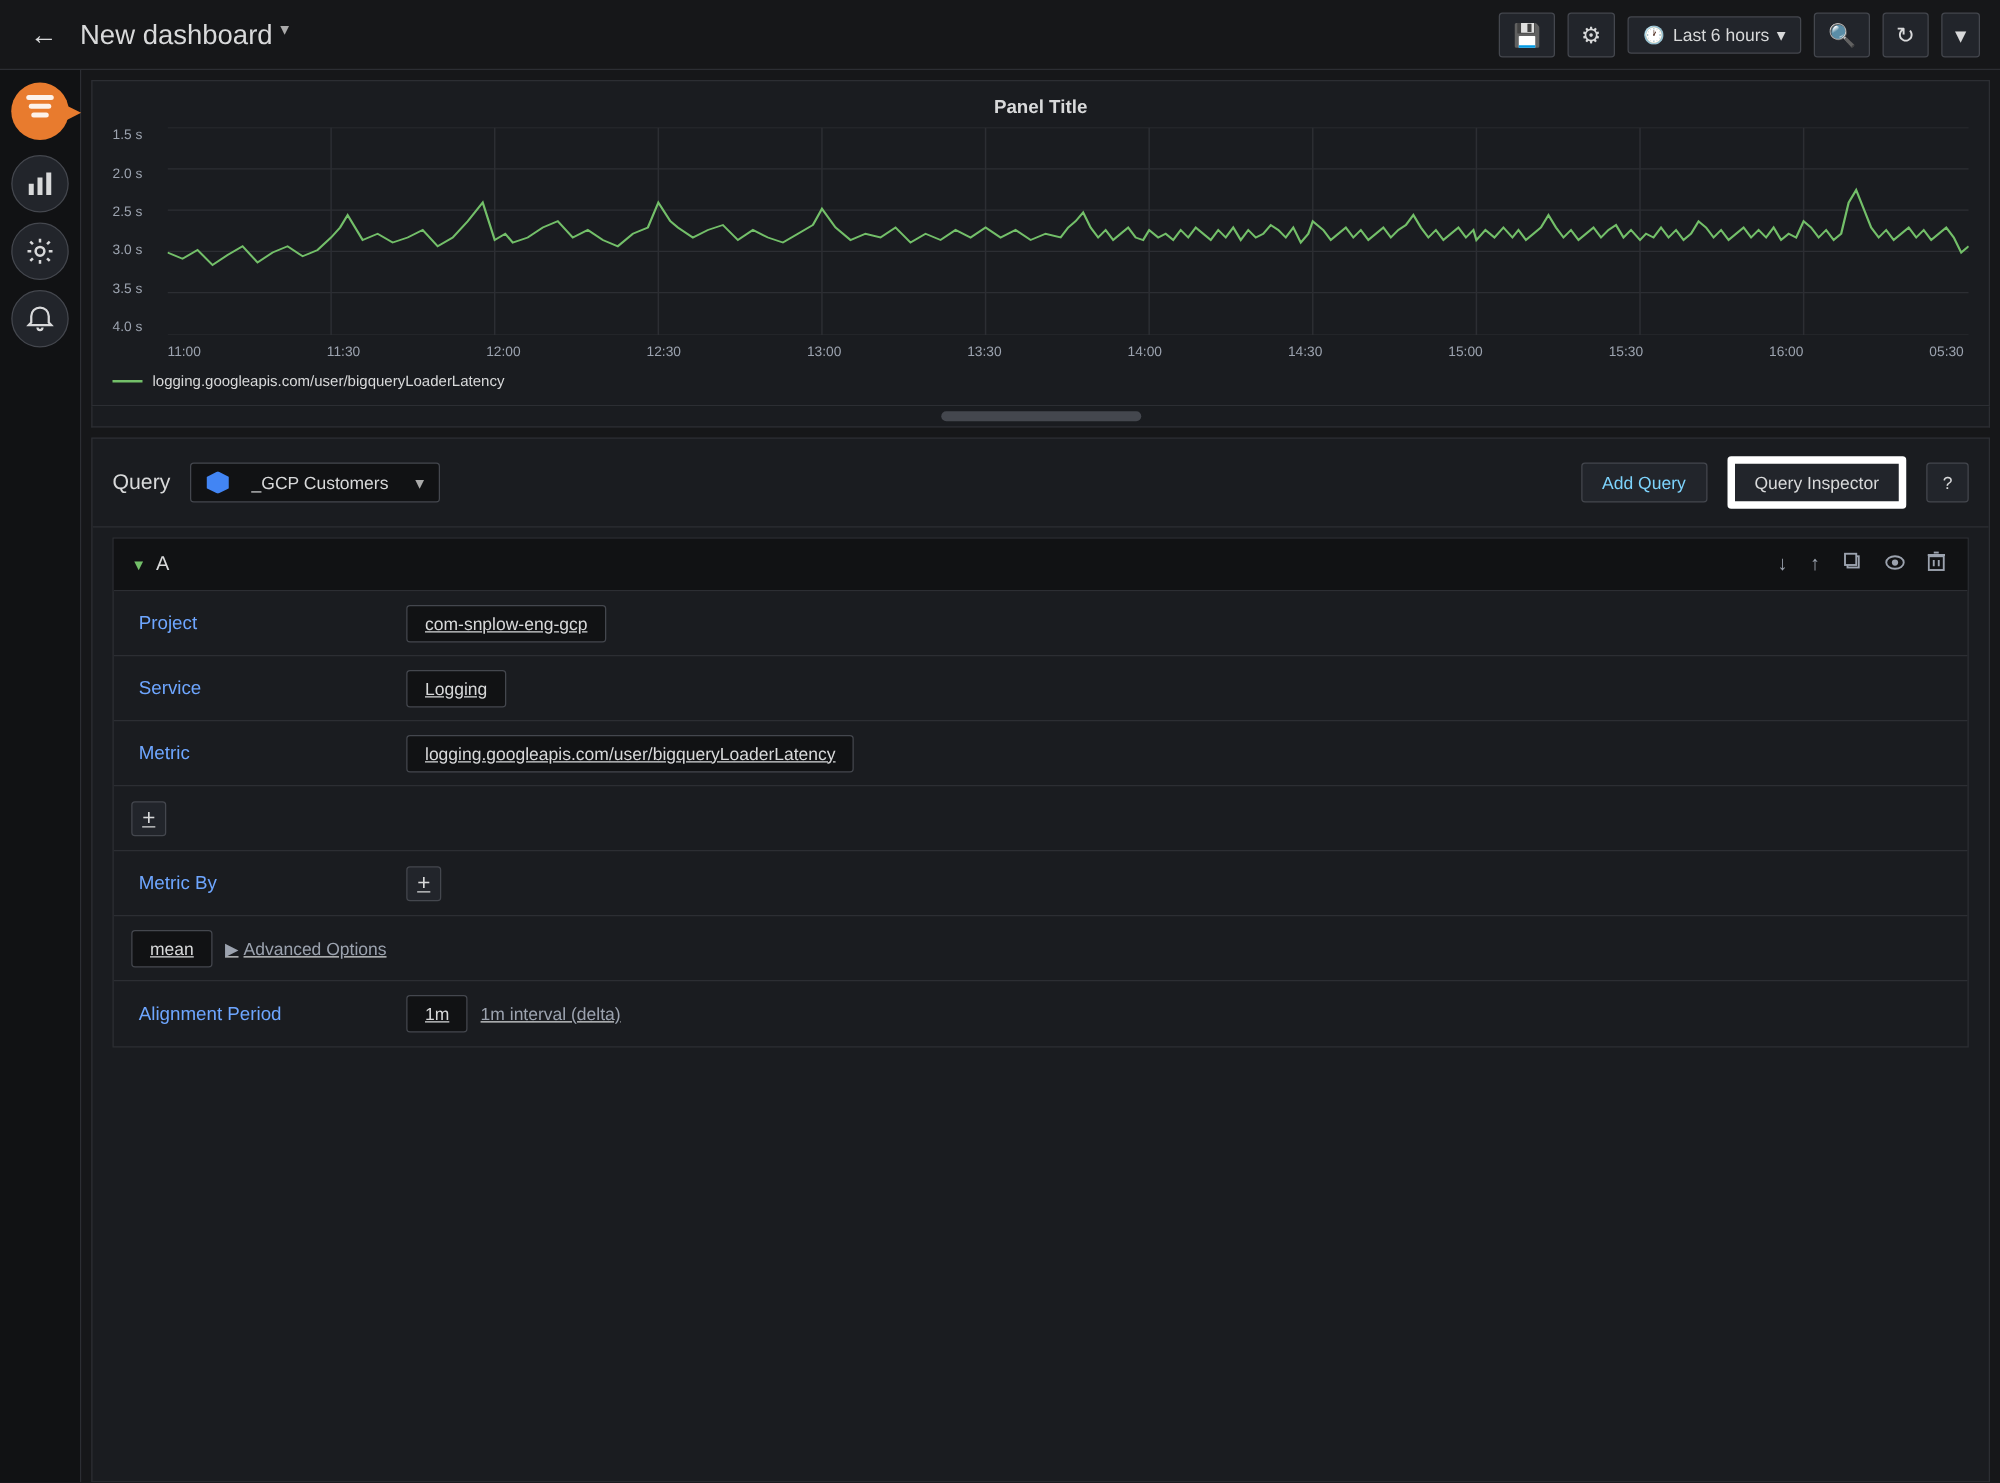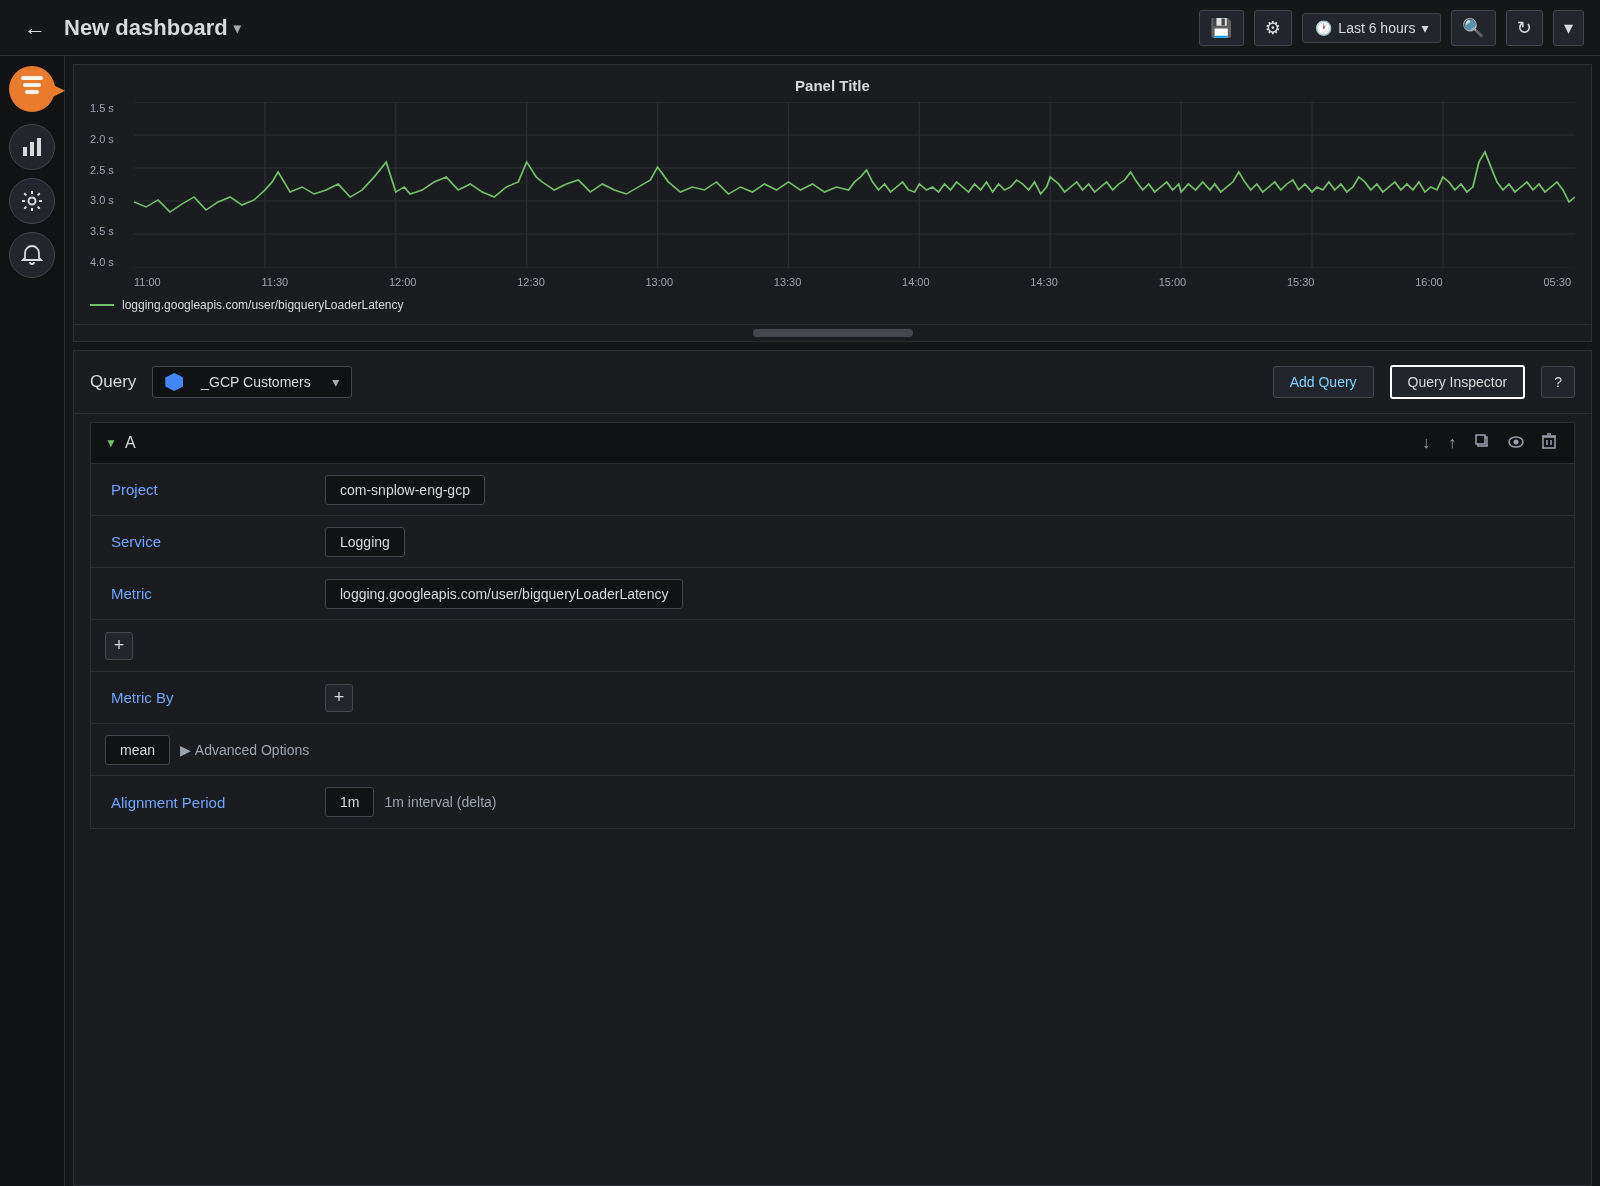--- a/index.html
+++ b/index.html
@@ -26,24 +26,23 @@
     .nav-back {
       color: #d8d9da;
       font-size: 22px;
       cursor: pointer;
       background: none;
       border: none;
       padding: 4px 8px;
     }
     .nav-title {
       font-size: 22px;
-      font-weight: 700;
-      color: #d8d9da;
-      display: flex;
-      align-items: center;
+      font-weight: 400;
+      color: #d8d9da;
+      display: flex;
       gap: 6px;
     }
     .nav-title .chevron {
       font-size: 14px;
       color: #aaa;
     }
     .nav-spacer { flex: 1; }
     .nav-btn {
       background: #22252b;
       border: 1px solid #44474e;
@@ -273,21 +272,21 @@
       background: #22252b;
       border: 1px solid #44474e;
       color: #7dd3fc;
       border-radius: 3px;
       padding: 7px 16px;
       cursor: pointer;
       font-size: 14px;
     }
     .query-inspector-btn {
       background: #22252b;
-      border: 2px solid #ffffff;
+      border: 6px solid #ffffff;
       color: #d8d9da;
       border-radius: 3px;
       padding: 7px 16px;
       cursor: pointer;
       font-size: 14px;
     }
     .help-btn {
       background: #22252b;
       border: 1px solid #44474e;
       color: #d8d9da;
@@ -351,20 +350,21 @@
       color: #6ea6ff;
       font-size: 15px;
       font-weight: 400;
     }
     .field-value {
       flex: 1;
       padding: 10px 14px;
       display: flex;
       align-items: center;
       gap: 10px;
+      text-decoration: underline;
     }
     .field-pill {
       background: #111214;
       border: 1px solid #44474e;
       border-radius: 3px;
       padding: 6px 14px;
       color: #d8d9da;
       font-size: 14px;
     }
     .field-plus-btn {

